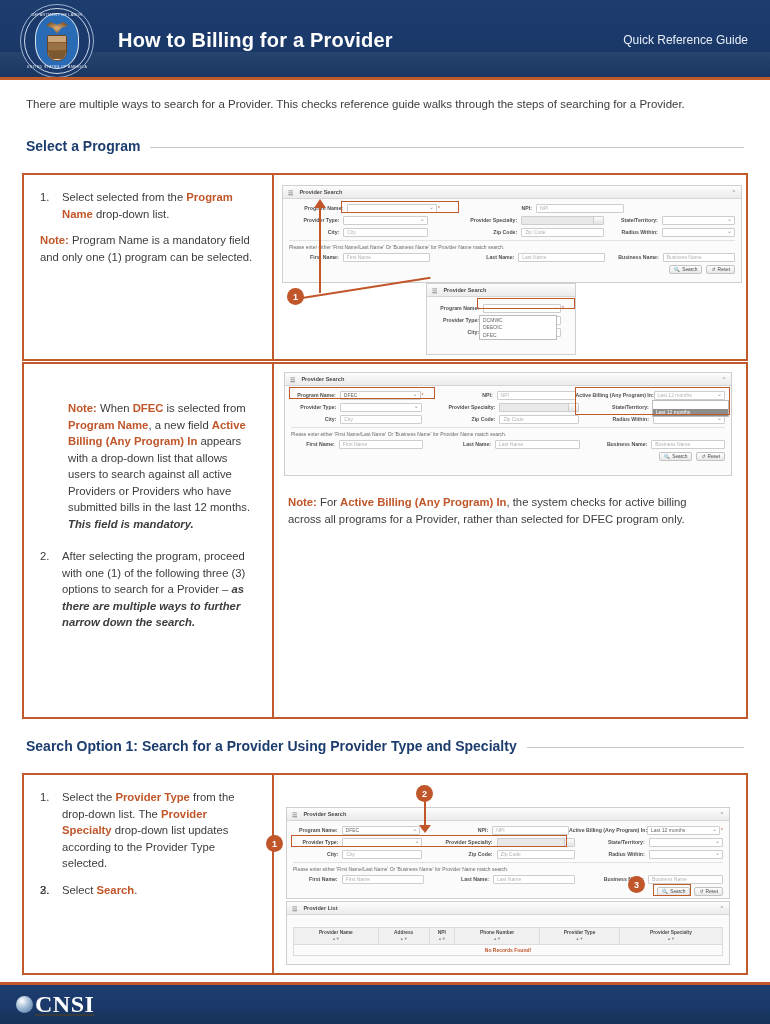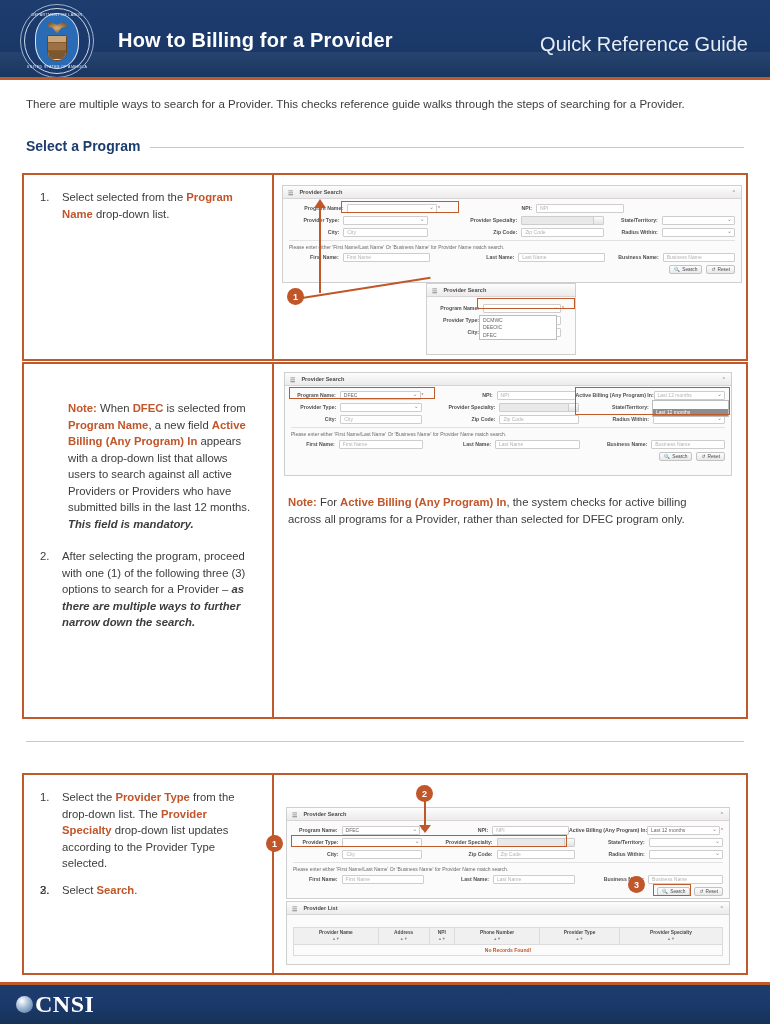--- a/index.html
+++ b/index.html
@@ -23,21 +23,21 @@
   .header-sheen {
     position:absolute; left:0; top:52px; width:100%; height:28px;
     background:linear-gradient(180deg, rgba(255,255,255,0.06), rgba(255,255,255,0));
   }
   .header-title {
     position:absolute; left:118px; top:29px;
     font-size:20px; font-weight:bold; color:#ffffff; letter-spacing:.2px;
   }
   .header-sub {
     position:absolute; right:22px; top:33px;
-    font-size:20px; color:#e7eef7; font-weight:400;
+    font-size:12px; color:#e7eef7; font-weight:400;
   }
   
   .seal {
     position:absolute; left:20px; top:4px; width:74px; height:74px;
     border-radius:50%;
     background:#1b3a6b;
     border:1px solid #9fb4cf;
     display:flex; align-items:center; justify-content:center;
   }
   .seal-ring {
@@ -197,21 +197,21 @@
   .tbl td {
     border:1px solid #dcdcdc; font-size:5px; color:#c0562a; font-weight:bold;
     text-align:center; padding:2px;
   }
 
   
   .footer {
     position:absolute; left:0; bottom:0; width:770px; height:42px;
     background:linear-gradient(180deg,#1d3d6e 0%,#1b3a6b 50%,#163257 100%);
     border-top:3px solid #c05a2b;
-    display:flex; align-items:center; padding-left:16px;
+    display:flex; align-items:center; padding-left:16px;text-decoration:underline;
   }
   .cnsi {
     display:flex; align-items:center; gap:2px;
     font-family:"Liberation Serif", serif;
     font-size:24px; color:#ffffff; font-weight:bold; letter-spacing:.5px;
   }
   .cnsi-mark {
     width:17px;height:17px;border-radius:50%;
     background:radial-gradient(circle at 35% 30%, #ffffff 0%, #9fb8d4 45%, #4a6e99 100%);
     display:inline-block;
@@ -249,20 +249,23 @@
 
 <div class="panel" id="panel-a">
   <div class="divider"></div>
 
   <div class="col-left">
     <div class="ol">
       <div class="li">
         <span class="num">1.</span>
         <span><span>Select selected from the </span><b class="or">Program Name</b><span> drop-down list.</span></span>
       </div>
+      <div class="note">
+        <b class="or">Note:</b><span> Program Name is a mandatory field and only one (1) program can be selected.</span>
+      </div>
     </div>
   </div>
 
   <div class="col-right">
 
     <div class="app" style="left:8px; top:10px; width:460px; height:98px;">
       <div class="app-bar">
         <span class="grip">☰</span>
         <span>Provider Search</span>
         <span class="caret">⌃</span>
@@ -457,20 +460,21 @@
       <div class="hl-box" style="left:290px; top:14px; width:155px; height:28px;"></div>
     </div>
 
     <div style="position:absolute; left:14px; top:130px; width:430px; font-size:11.3px; line-height:16.5px; color:#3c3c3c;">
       <b class="or">Note:</b><span> For </span><b class="or">Active Billing (Any Program) In</b><span>, the system checks for active billing across all programs for a Provider, rather than selected for DFEC program only.</span>
     </div>
   </div>
 </div>
 
 <div class="section-head" id="sec2">
+  <span>Search Option 1: Search for a Provider Using Provider Type and Specialty</span>
   <span class="rule"></span>
 </div>
 
 <div class="panel" id="panel-c">
   <div class="divider"></div>
 
   <div class="col-left">
     <div class="li">
       <span class="num">1.</span>
       <span><span>Select the </span><b class="or">Provider Type</b><span> from the drop-down list. The </span><b class="or">Provider Specialty</b><span> drop-down list updates according to the Provider Type selected.</span></span>

